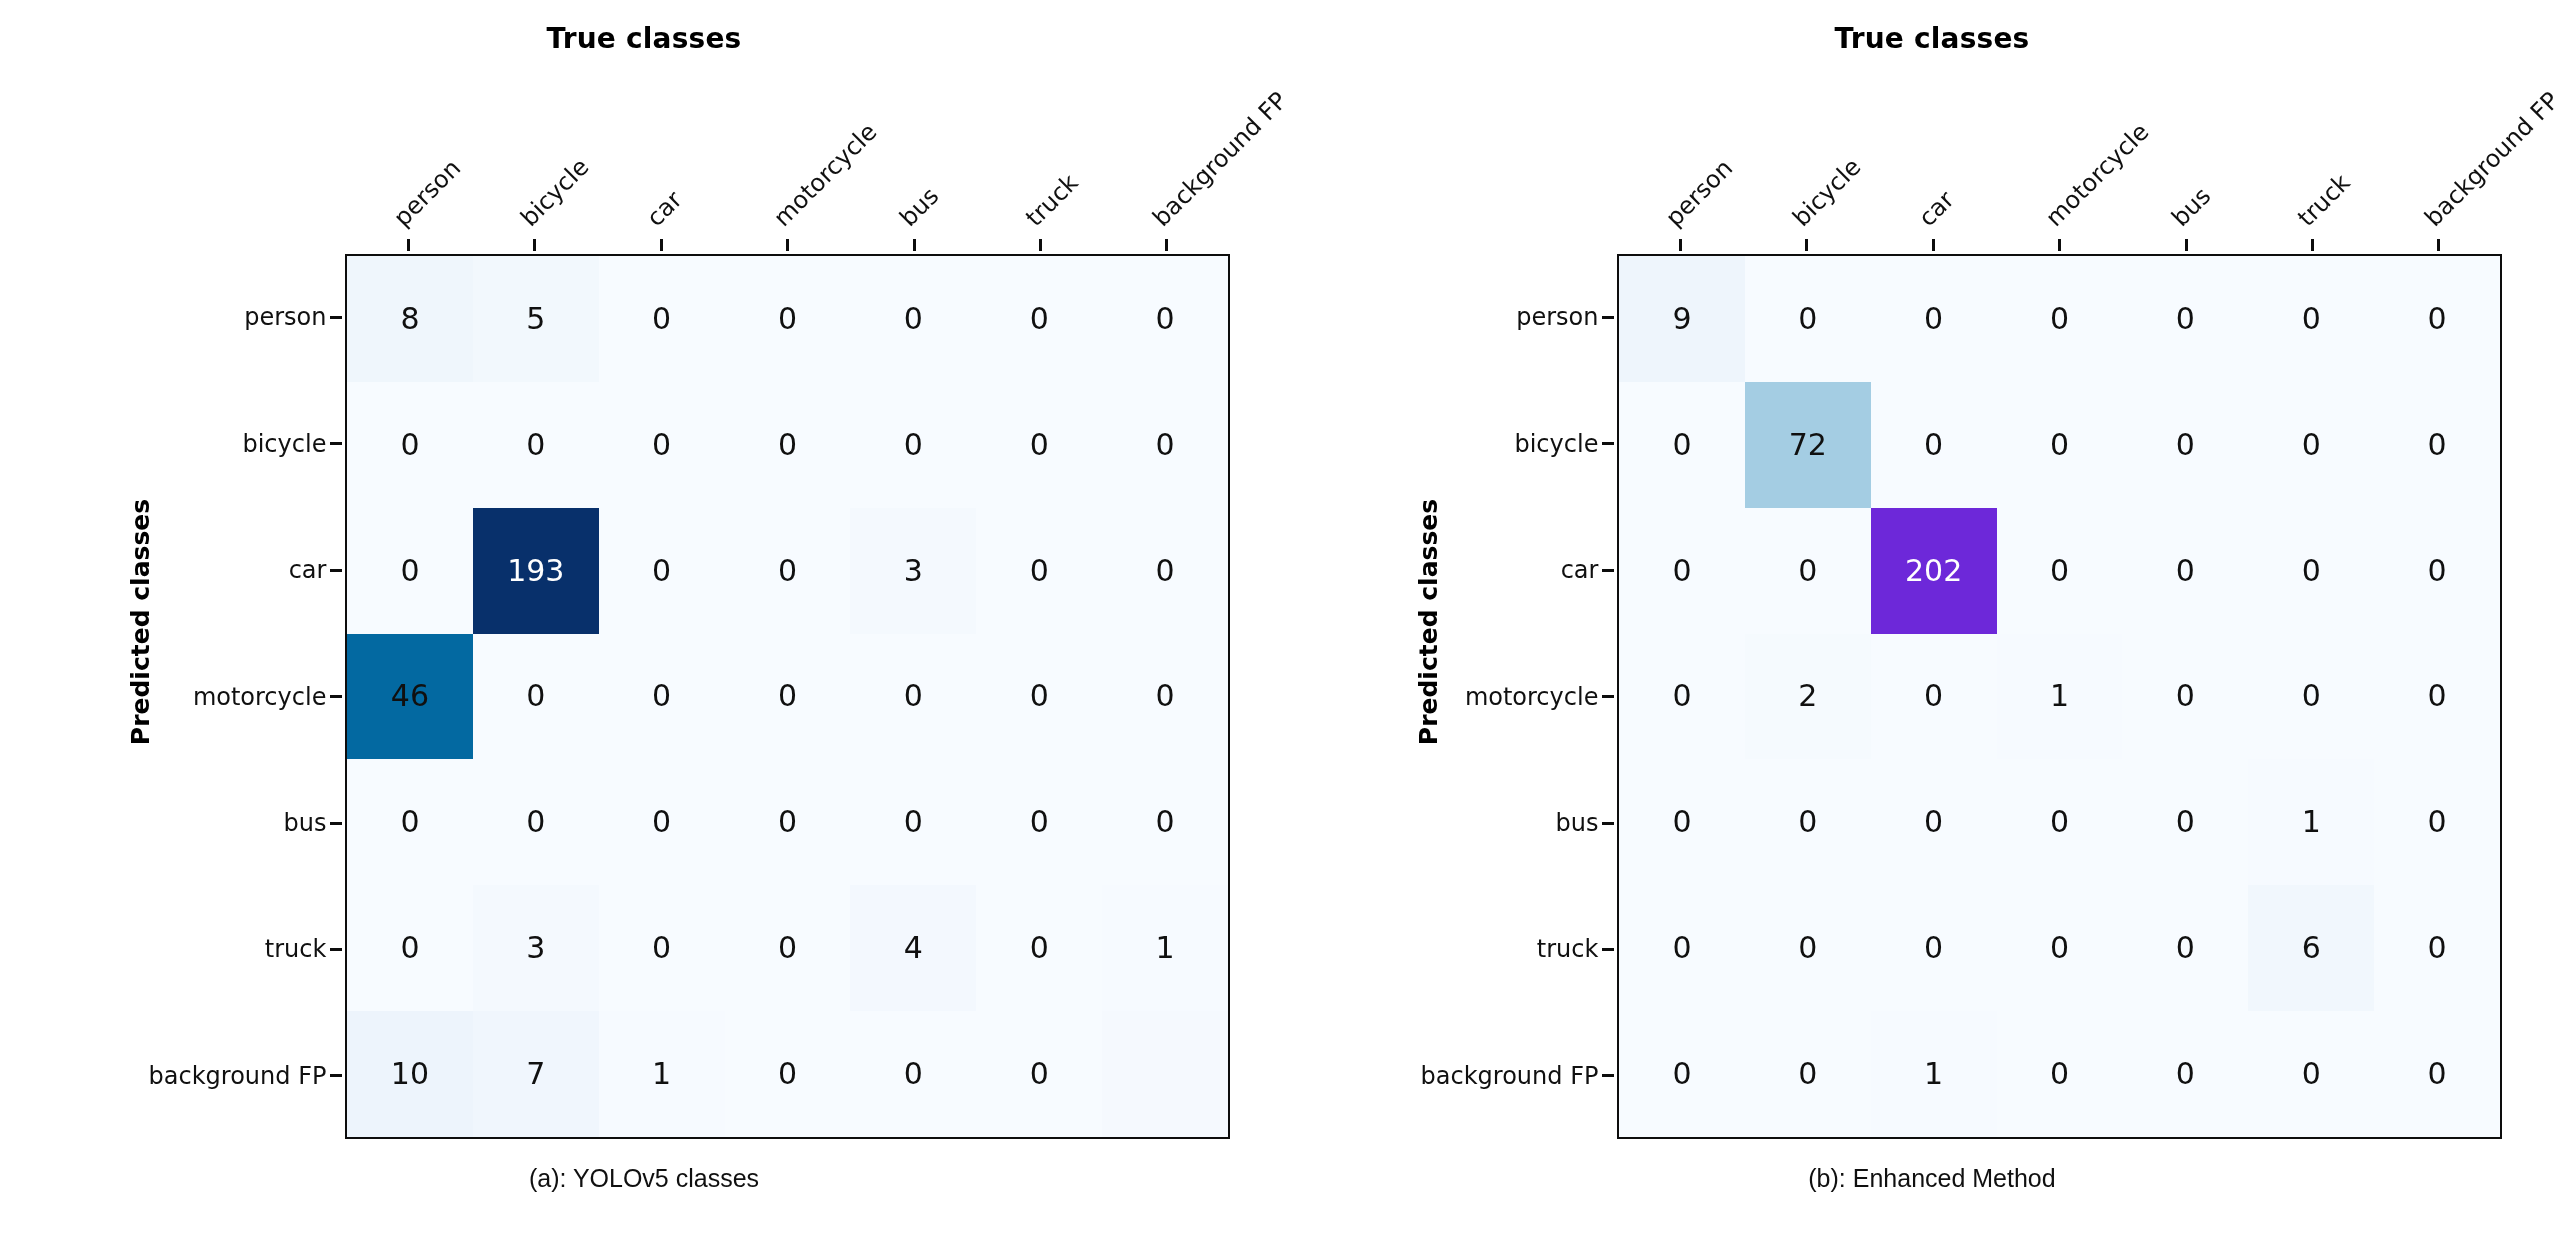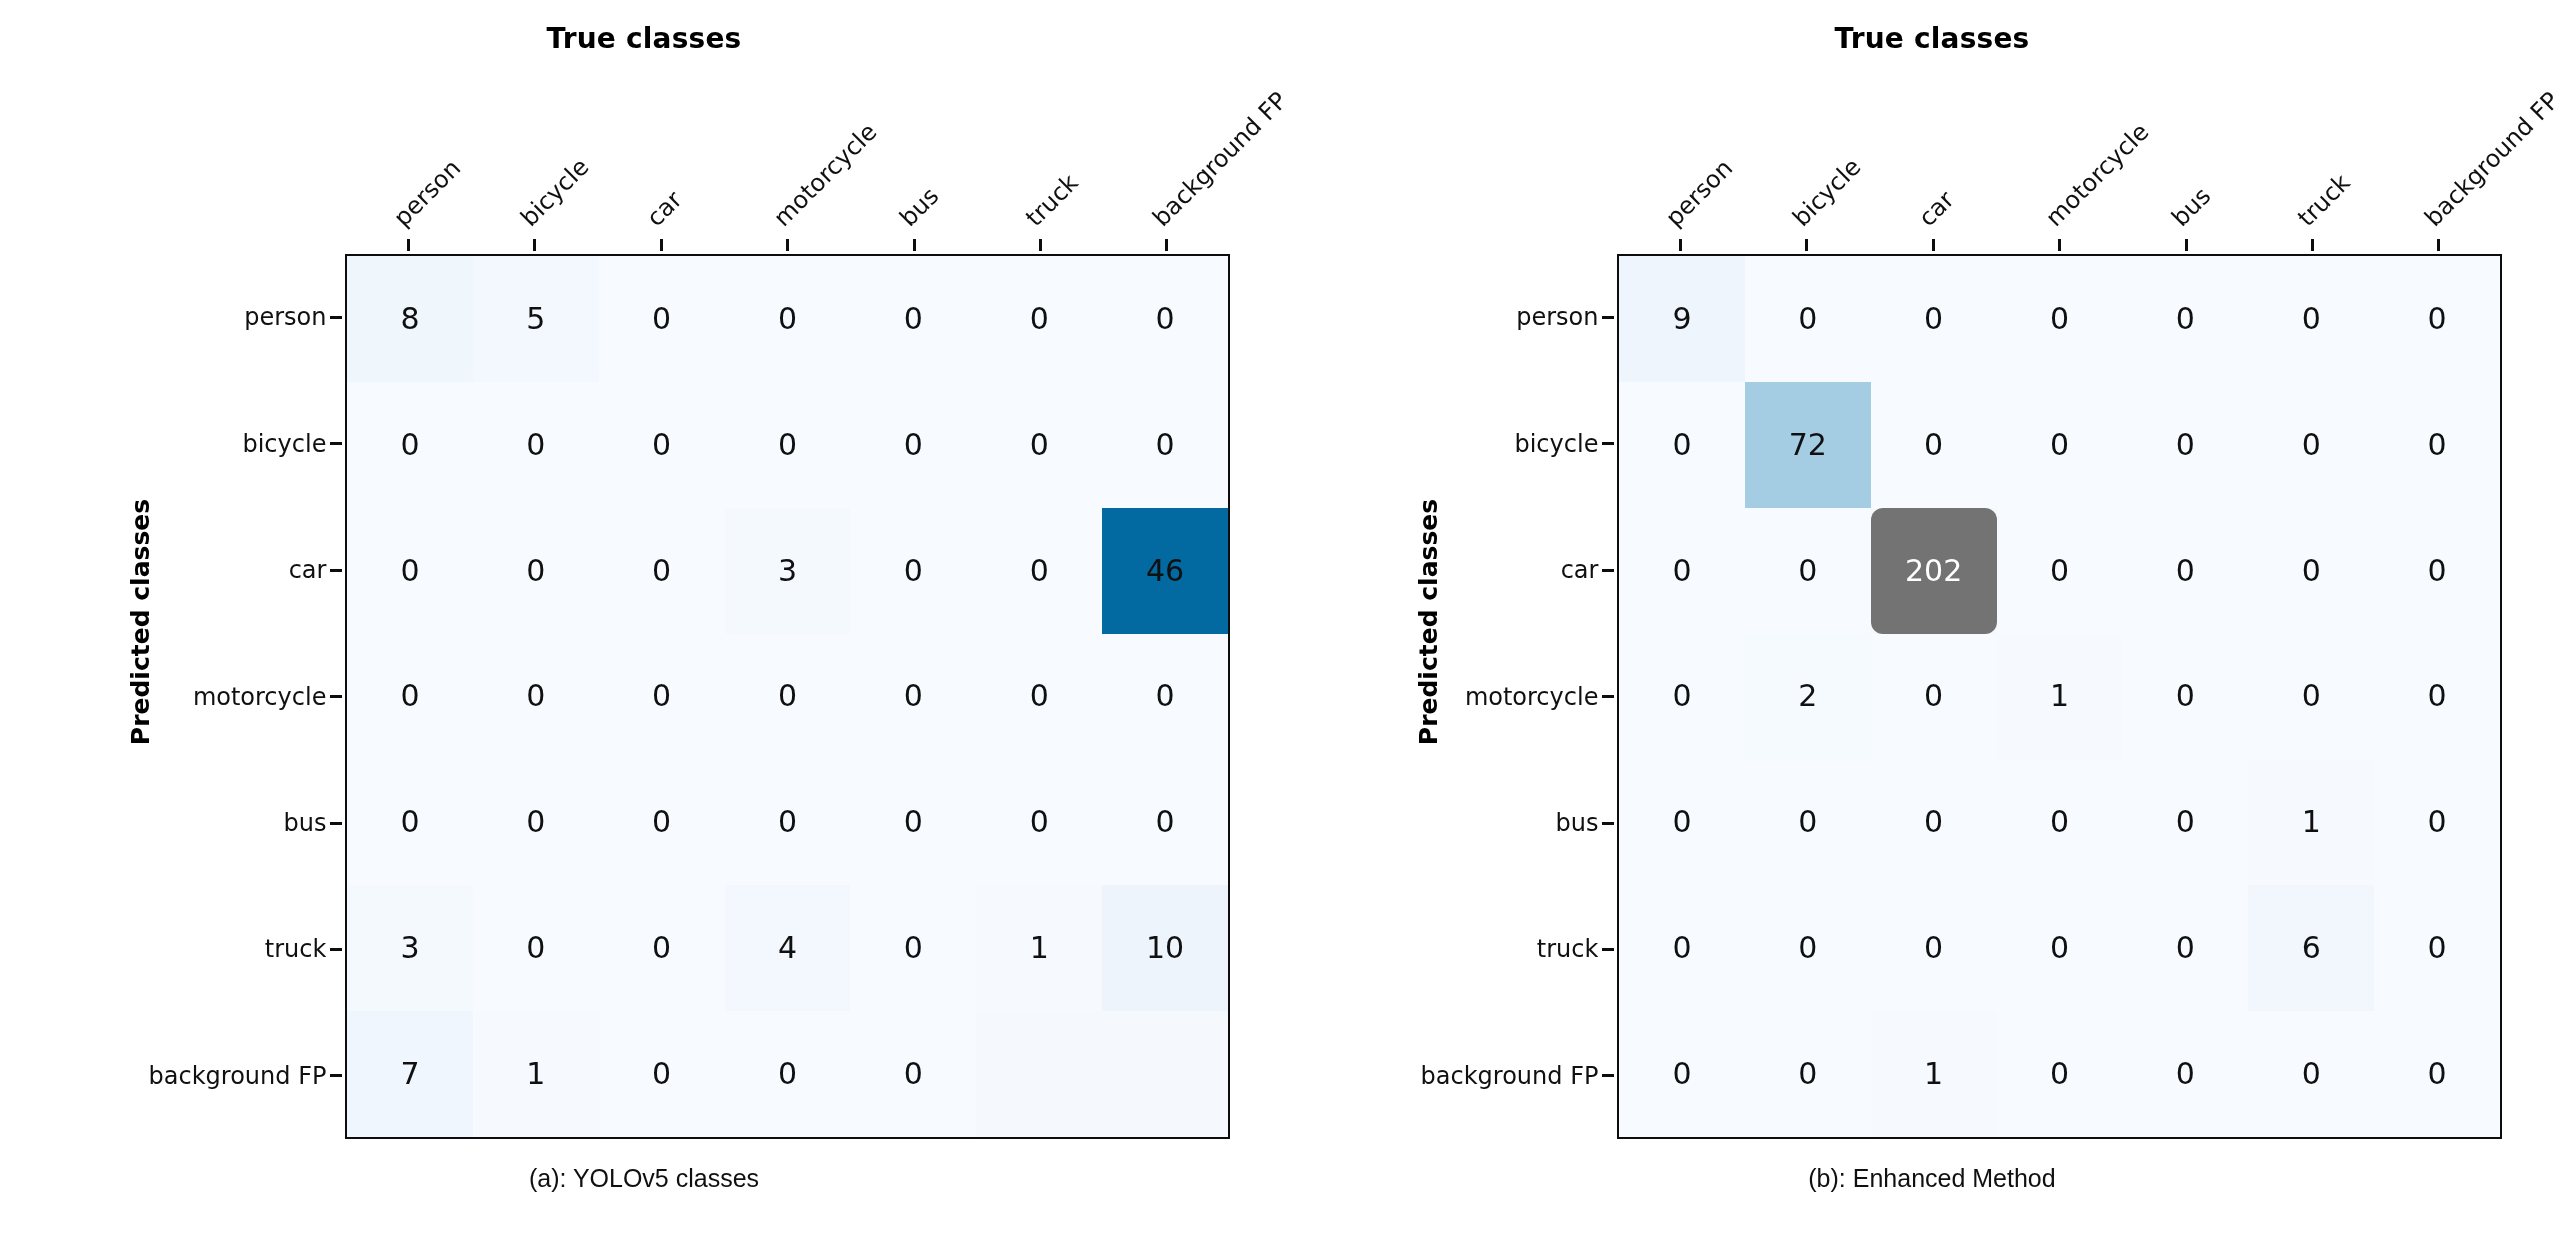--- a/index.html
+++ b/index.html
@@ -143,20 +143,21 @@
             <div class="cell" style="background: rgb(247, 251, 255);">0</div>
             <div class="cell" style="background: rgb(247, 251, 255);">0</div>
             <div class="cell" style="background: rgb(247, 251, 255);">0</div>
             <div class="cell" style="background: rgb(247, 251, 255);">0</div>
             <div class="cell" style="background: rgb(247, 251, 255);">0</div>
             <div class="cell" style="background: rgb(247, 251, 255);">0</div>
             <div class="cell" style="background: rgb(247, 251, 255);">0</div>
             <div class="cell" style="background: rgb(247, 251, 255);">0</div>
             <div class="cell" style="background: rgb(247, 251, 255);">0</div>
             <div class="cell" style="background: rgb(247, 251, 255);">0</div>
+            <div class="cell dark" style="background: rgb(8, 48, 107);">193</div>
             <div class="cell" style="background: rgb(247, 251, 255);">0</div>
             <div class="cell" style="background: rgb(247, 251, 255);">0</div>
             <div class="cell" style="background: rgb(244, 249, 254);">3</div>
             <div class="cell" style="background: rgb(247, 251, 255);">0</div>
             <div class="cell" style="background: rgb(247, 251, 255);">0</div>
             <div class="cell" style="background: #0369a1;">46</div>
             <div class="cell" style="background: rgb(247, 251, 255);">0</div>
             <div class="cell" style="background: rgb(247, 251, 255);">0</div>
             <div class="cell" style="background: rgb(247, 251, 255);">0</div>
             <div class="cell" style="background: rgb(247, 251, 255);">0</div>
@@ -235,21 +236,21 @@
             <div class="cell" style="background: rgb(247, 251, 255);">0</div>
             <div class="cell" style="background: rgb(247, 251, 255);">0</div>
             <div class="cell" style="background: rgb(164, 205, 227);">72</div>
             <div class="cell" style="background: rgb(247, 251, 255);">0</div>
             <div class="cell" style="background: rgb(247, 251, 255);">0</div>
             <div class="cell" style="background: rgb(247, 251, 255);">0</div>
             <div class="cell" style="background: rgb(247, 251, 255);">0</div>
             <div class="cell" style="background: rgb(247, 251, 255);">0</div>
             <div class="cell" style="background: rgb(247, 251, 255);">0</div>
             <div class="cell" style="background: rgb(247, 251, 255);">0</div>
-            <div class="cell dark" style="background: #737373; border-radius: 12px;">202</div>
+            <div class="cell dark" style="background: #6d28d9;">202</div>
             <div class="cell" style="background: rgb(247, 251, 255);">0</div>
             <div class="cell" style="background: rgb(247, 251, 255);">0</div>
             <div class="cell" style="background: rgb(247, 251, 255);">0</div>
             <div class="cell" style="background: rgb(247, 251, 255);">0</div>
             <div class="cell" style="background: rgb(247, 251, 255);">0</div>
             <div class="cell" style="background: rgb(245, 250, 254);">2</div>
             <div class="cell" style="background: rgb(247, 251, 255);">0</div>
             <div class="cell" style="background: rgb(246, 250, 255);">1</div>
             <div class="cell" style="background: rgb(247, 251, 255);">0</div>
             <div class="cell" style="background: rgb(247, 251, 255);">0</div>

